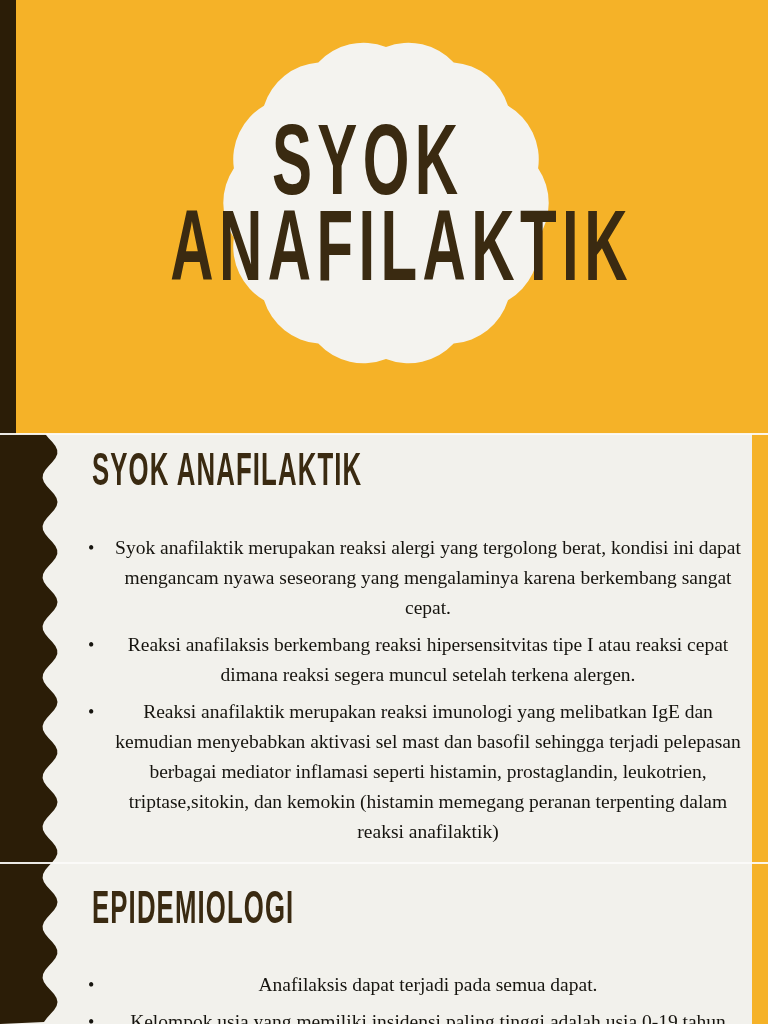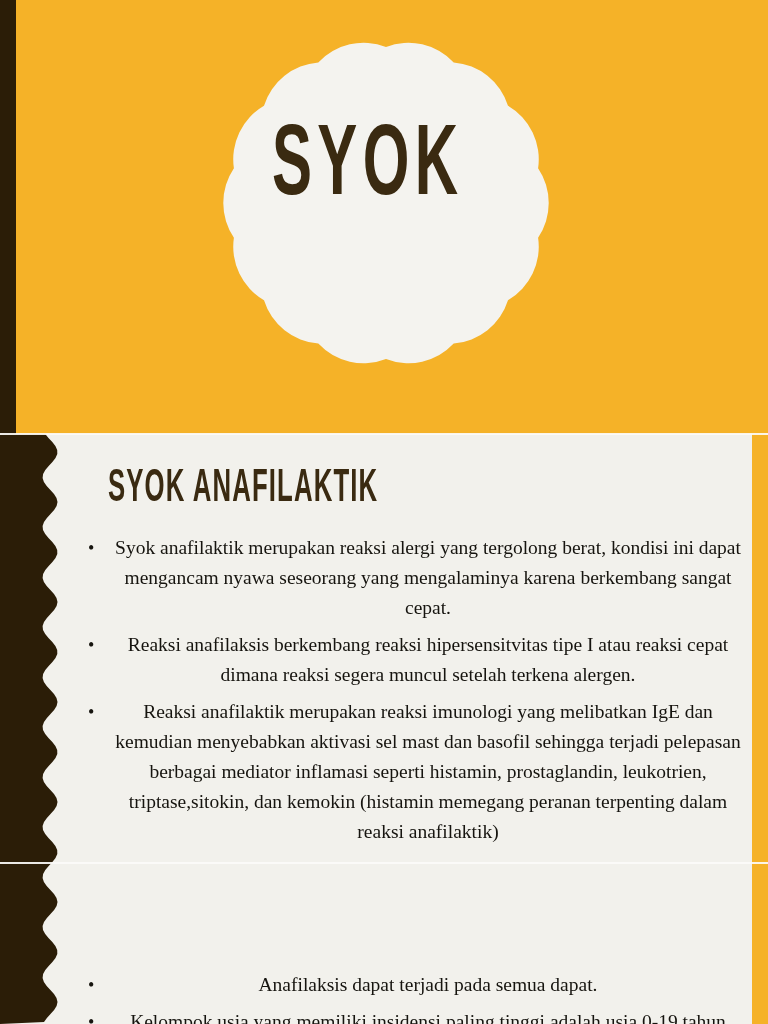--- a/index.html
+++ b/index.html
@@ -19,21 +19,21 @@
   .title-line>span{display:inline-block;transform:scaleX(0.60);transform-origin:center top;}
   
   .wave-svg{position:absolute;left:0;top:434px;width:62px;height:590px;z-index:3;}
   .right-band{position:absolute;left:752px;top:434px;width:16px;height:590px;background:var(--orange);z-index:2;}
   .content-bg{position:absolute;left:0;top:434px;width:768px;height:590px;background:var(--cream);z-index:1;}
   .sep{position:absolute;left:0;width:768px;height:2px;background:rgba(252,251,248,0.92);z-index:6;}
   .sep1{top:433px;}
   .sep2{top:862px;}
   
   .cond-heading{
-    position:absolute;z-index:4;margin:16px;font-size:46px;line-height:46px;font-weight:700;
+    position:absolute;z-index:4;margin:0;font-size:46px;line-height:46px;font-weight:700;
     color:var(--heading);letter-spacing:2px;white-space:nowrap;
   }
   .cond-heading>span{display:inline-block;transform:scaleX(0.56);transform-origin:left top;}
   .h-slide2{left:92px;top:446px;}
   .h-slide3{left:92px;top:884px;}
   .bullets{
     position:absolute;z-index:4;left:88px;width:664px;margin:0;padding:0;list-style:none;
     font-family:"Liberation Serif",serif;font-size:19.5px;line-height:30px;color:var(--body-text);
   }
   .b-slide2{top:533px;}
@@ -47,20 +47,21 @@
 
 <div class="canvas">
 
   <section class="slide1">
     <div class="slide1-leftbar"></div>
     <svg class="badge-svg" viewBox="0 0 334 334" aria-hidden="true">
       <path id="seal-path" fill="#F4F3EF" d="M167.0,11.0A62,62 0 0 1 234.7,26.4A62,62 0 0 1 289.0,69.7A62,62 0 0 1 319.1,132.3A62,62 0 0 1 319.1,201.7A62,62 0 0 1 289.0,264.3A62,62 0 0 1 234.7,307.6A62,62 0 0 1 167.0,323.0A62,62 0 0 1 99.3,307.6A62,62 0 0 1 45.0,264.3A62,62 0 0 1 14.9,201.7A62,62 0 0 1 14.9,132.3A62,62 0 0 1 45.0,69.7A62,62 0 0 1 99.3,26.4A62,62 0 0 1 167.0,11.0Z"></path>
     </svg>
     <div class="title-wrap">
       <div class="title-line"><span>SYOK</span></div>
+      <div class="title-line"><span>ANAFILAKTIK</span></div>
     </div>
   </section>
 
   <div class="content-bg"></div>
   <svg class="wave-svg" viewBox="0 0 62 590" preserveAspectRatio="none" aria-hidden="true">
     <path id="wave-path" fill="#2B1D07" d="M0,0 L45.2,0 L45.2,0 L48.5,4 L52.3,8 L55.4,12 L57.2,16 L57.3,20 L55.5,24 L52.4,28 L48.7,32 L45.3,36 L43.1,40 L42.6,44 L43.9,48 L46.7,52 L50.4,56 L54.0,60 L56.5,64 L57.5,68 L56.6,72 L54.1,76 L50.5,80 L46.9,84 L44.0,88 L42.6,92 L43.0,96 L45.2,100 L48.5,104 L52.3,108 L55.4,112 L57.2,116 L57.3,120 L55.5,124 L52.4,128 L48.7,132 L45.3,136 L43.1,140 L42.6,144 L43.9,148 L46.7,152 L50.4,156 L54.0,160 L56.5,164 L57.5,168 L56.6,172 L54.1,176 L50.5,180 L46.9,184 L44.0,188 L42.6,192 L43.0,196 L45.2,200 L48.5,204 L52.3,208 L55.4,212 L57.2,216 L57.3,220 L55.5,224 L52.4,228 L48.7,232 L45.3,236 L43.1,240 L42.6,244 L43.9,248 L46.7,252 L50.4,256 L54.0,260 L56.5,264 L57.5,268 L56.6,272 L54.1,276 L50.5,280 L46.9,284 L44.0,288 L42.6,292 L43.0,296 L45.2,300 L48.5,304 L52.3,308 L55.4,312 L57.2,316 L57.3,320 L55.5,324 L52.4,328 L48.7,332 L45.3,336 L43.1,340 L42.6,344 L43.9,348 L46.7,352 L50.4,356 L54.0,360 L56.5,364 L57.5,368 L56.6,372 L54.1,376 L50.5,380 L46.9,384 L44.0,388 L42.6,392 L43.0,396 L45.2,400 L48.5,404 L52.3,408 L55.4,412 L57.2,416 L57.3,420 L55.5,424 L52.4,428 L48.7,432 L45.3,436 L43.1,440 L42.6,444 L43.9,448 L46.7,452 L50.4,456 L54.0,460 L56.5,464 L57.5,468 L56.6,472 L54.1,476 L50.5,480 L46.9,484 L44.0,488 L42.6,492 L43.0,496 L45.2,500 L48.5,504 L52.3,508 L55.4,512 L57.2,516 L57.3,520 L55.5,524 L52.4,528 L48.7,532 L45.3,536 L43.1,540 L42.6,544 L43.9,548 L46.7,552 L50.4,556 L54.0,560 L56.5,564 L57.5,568 L56.6,572 L54.1,576 L50.5,580 L46.9,584 L44.0,588 L0,590 Z"></path>
   </svg>
   <div class="right-band"></div>
 
   <div class="sep sep1"></div>
@@ -75,20 +76,21 @@
     <li>
       <span class="bullet-dot">•</span>
       <span class="bullet-text">Reaksi anafilaksis berkembang reaksi hipersensitvitas tipe I atau reaksi cepat dimana reaksi segera muncul setelah terkena alergen.</span>
     </li>
     <li>
       <span class="bullet-dot">•</span>
       <span class="bullet-text">Reaksi anafilaktik merupakan reaksi imunologi yang melibatkan IgE dan kemudian menyebabkan aktivasi sel mast dan basofil sehingga terjadi pelepasan berbagai mediator inflamasi seperti histamin, prostaglandin, leukotrien, triptase,sitokin, dan kemokin (histamin memegang peranan terpenting dalam reaksi anafilaktik)</span>
     </li>
   </ul>
 
+  <h2 class="cond-heading h-slide3"><span>EPIDEMIOLOGI</span></h2>
   <ul class="bullets b-slide3">
     <li>
       <span class="bullet-dot">•</span>
       <span class="bullet-text">Anafilaksis dapat terjadi pada semua dapat.</span>
     </li>
     <li>
       <span class="bullet-dot">•</span>
       <span class="bullet-text">Kelompok usia yang memiliki insidensi paling tinggi adalah usia 0-19 tahun</span>
     </li>
   </ul>

